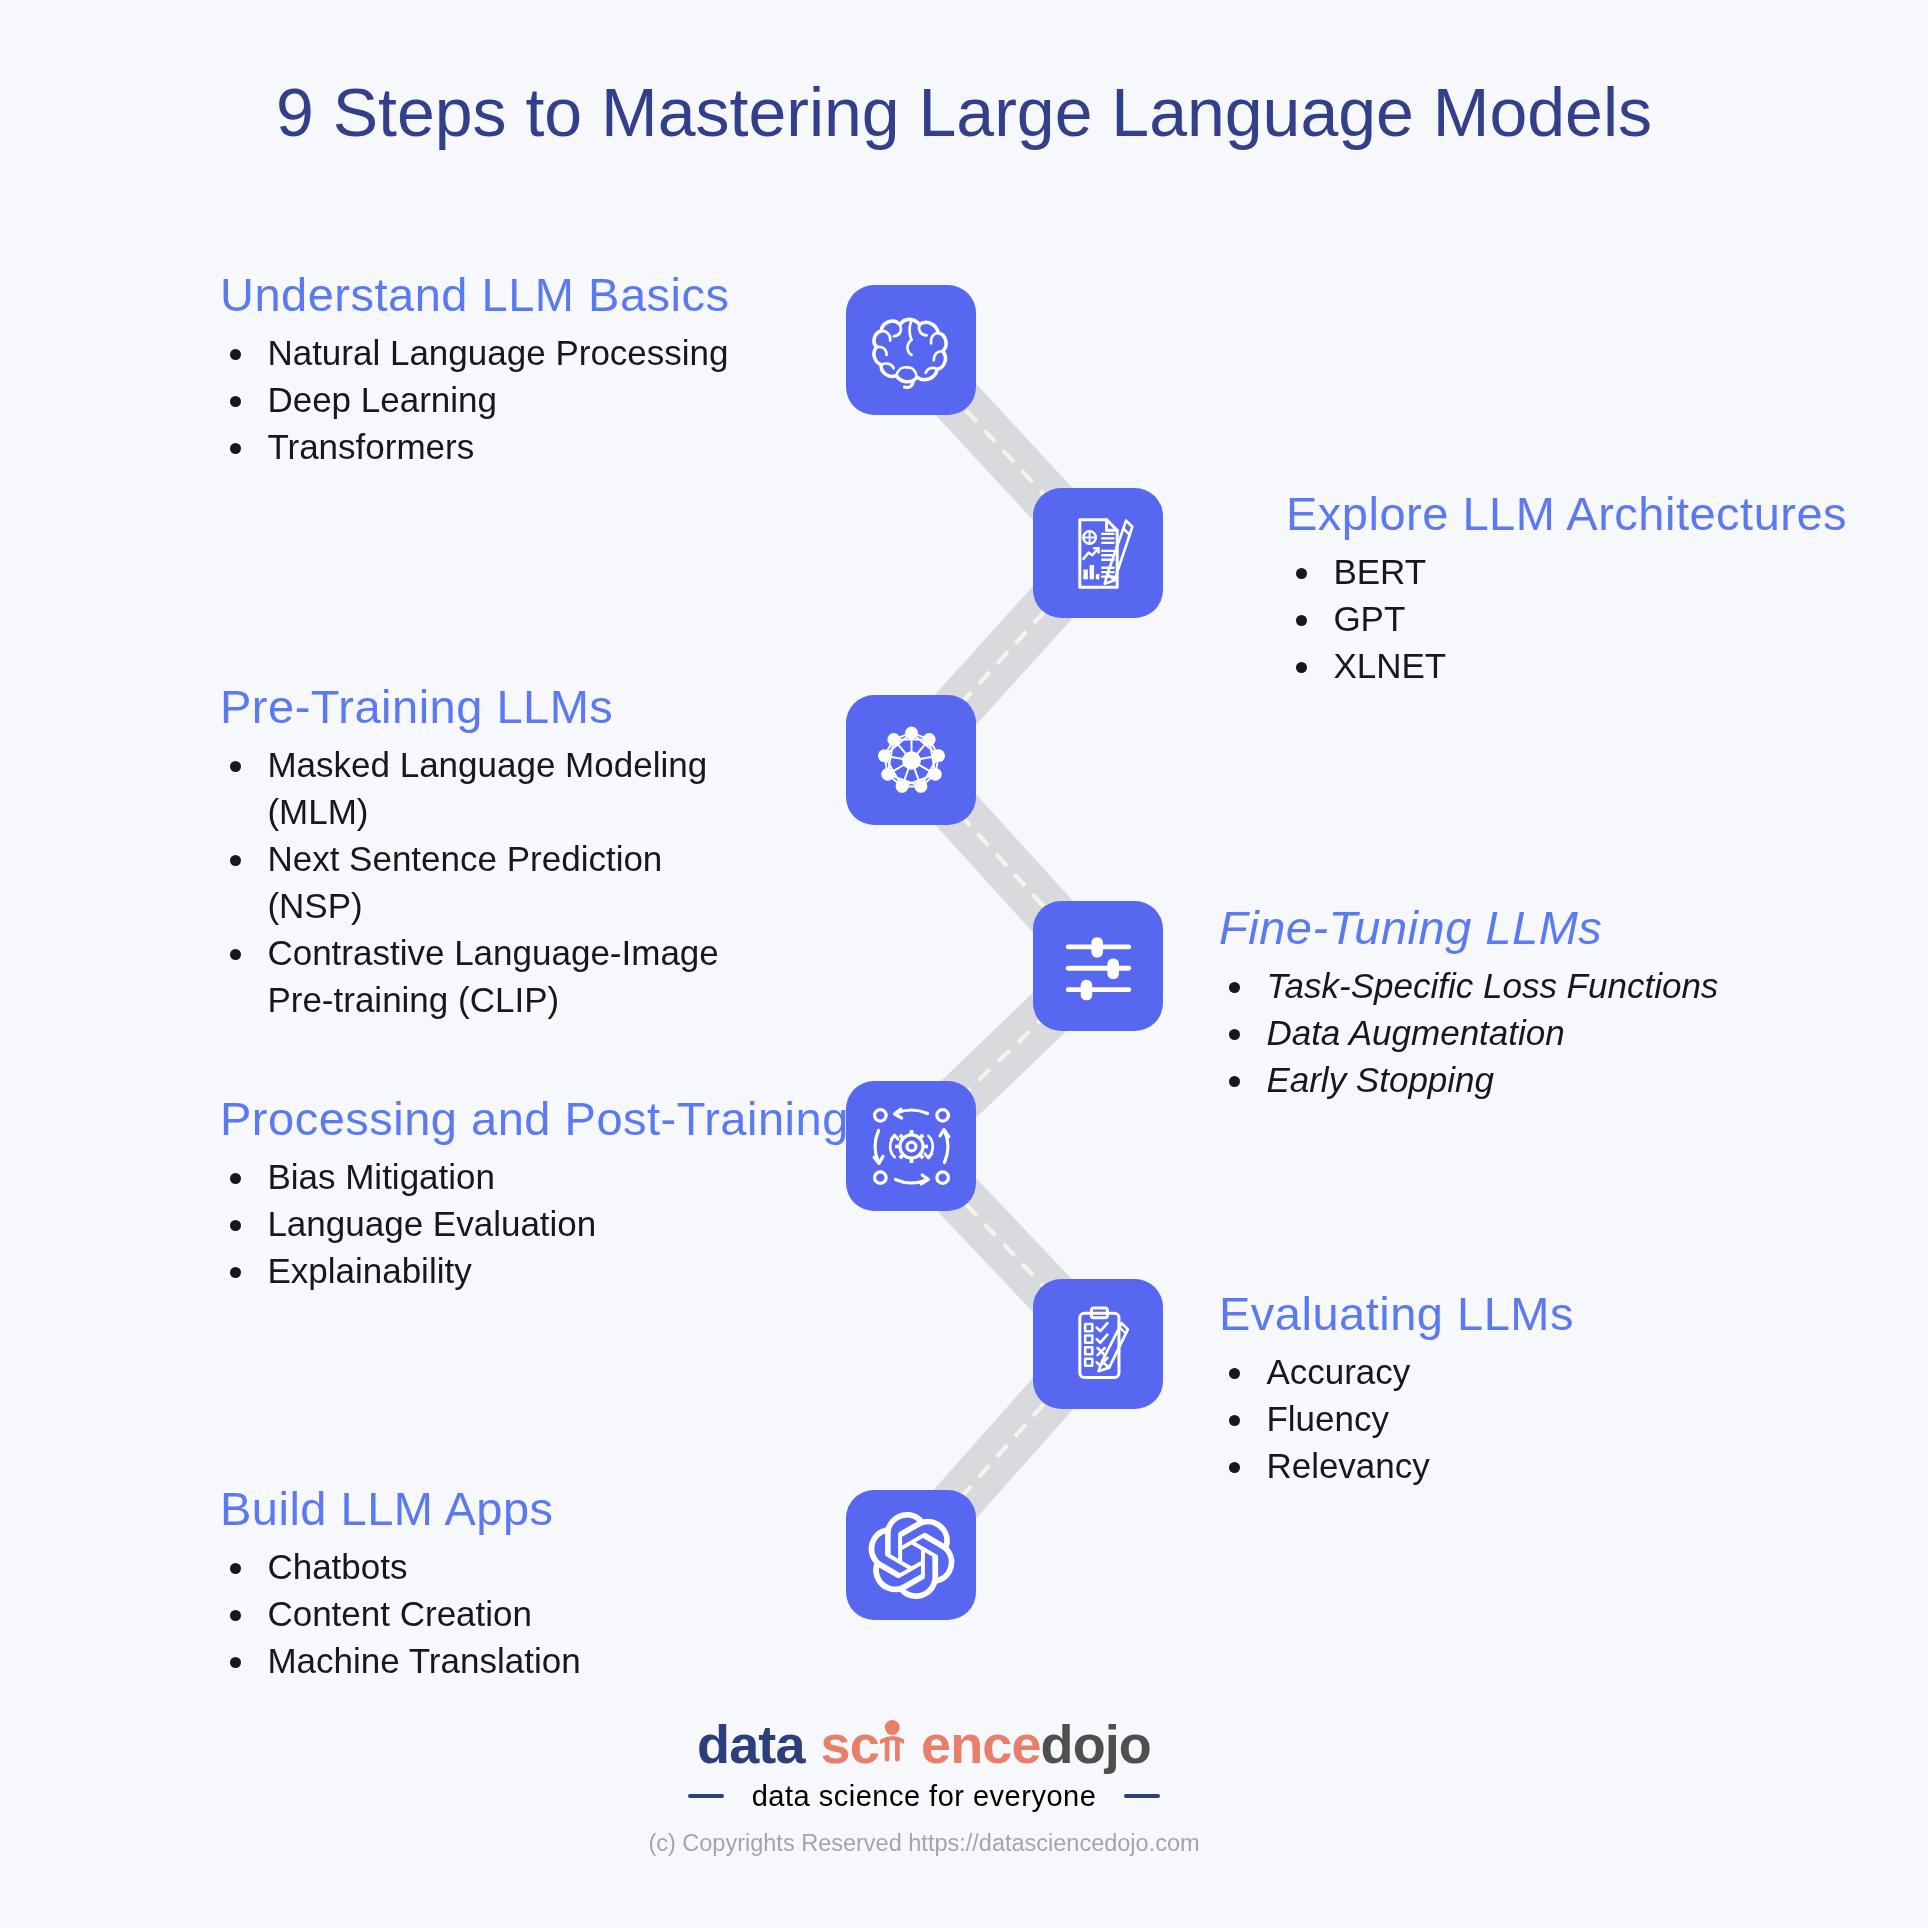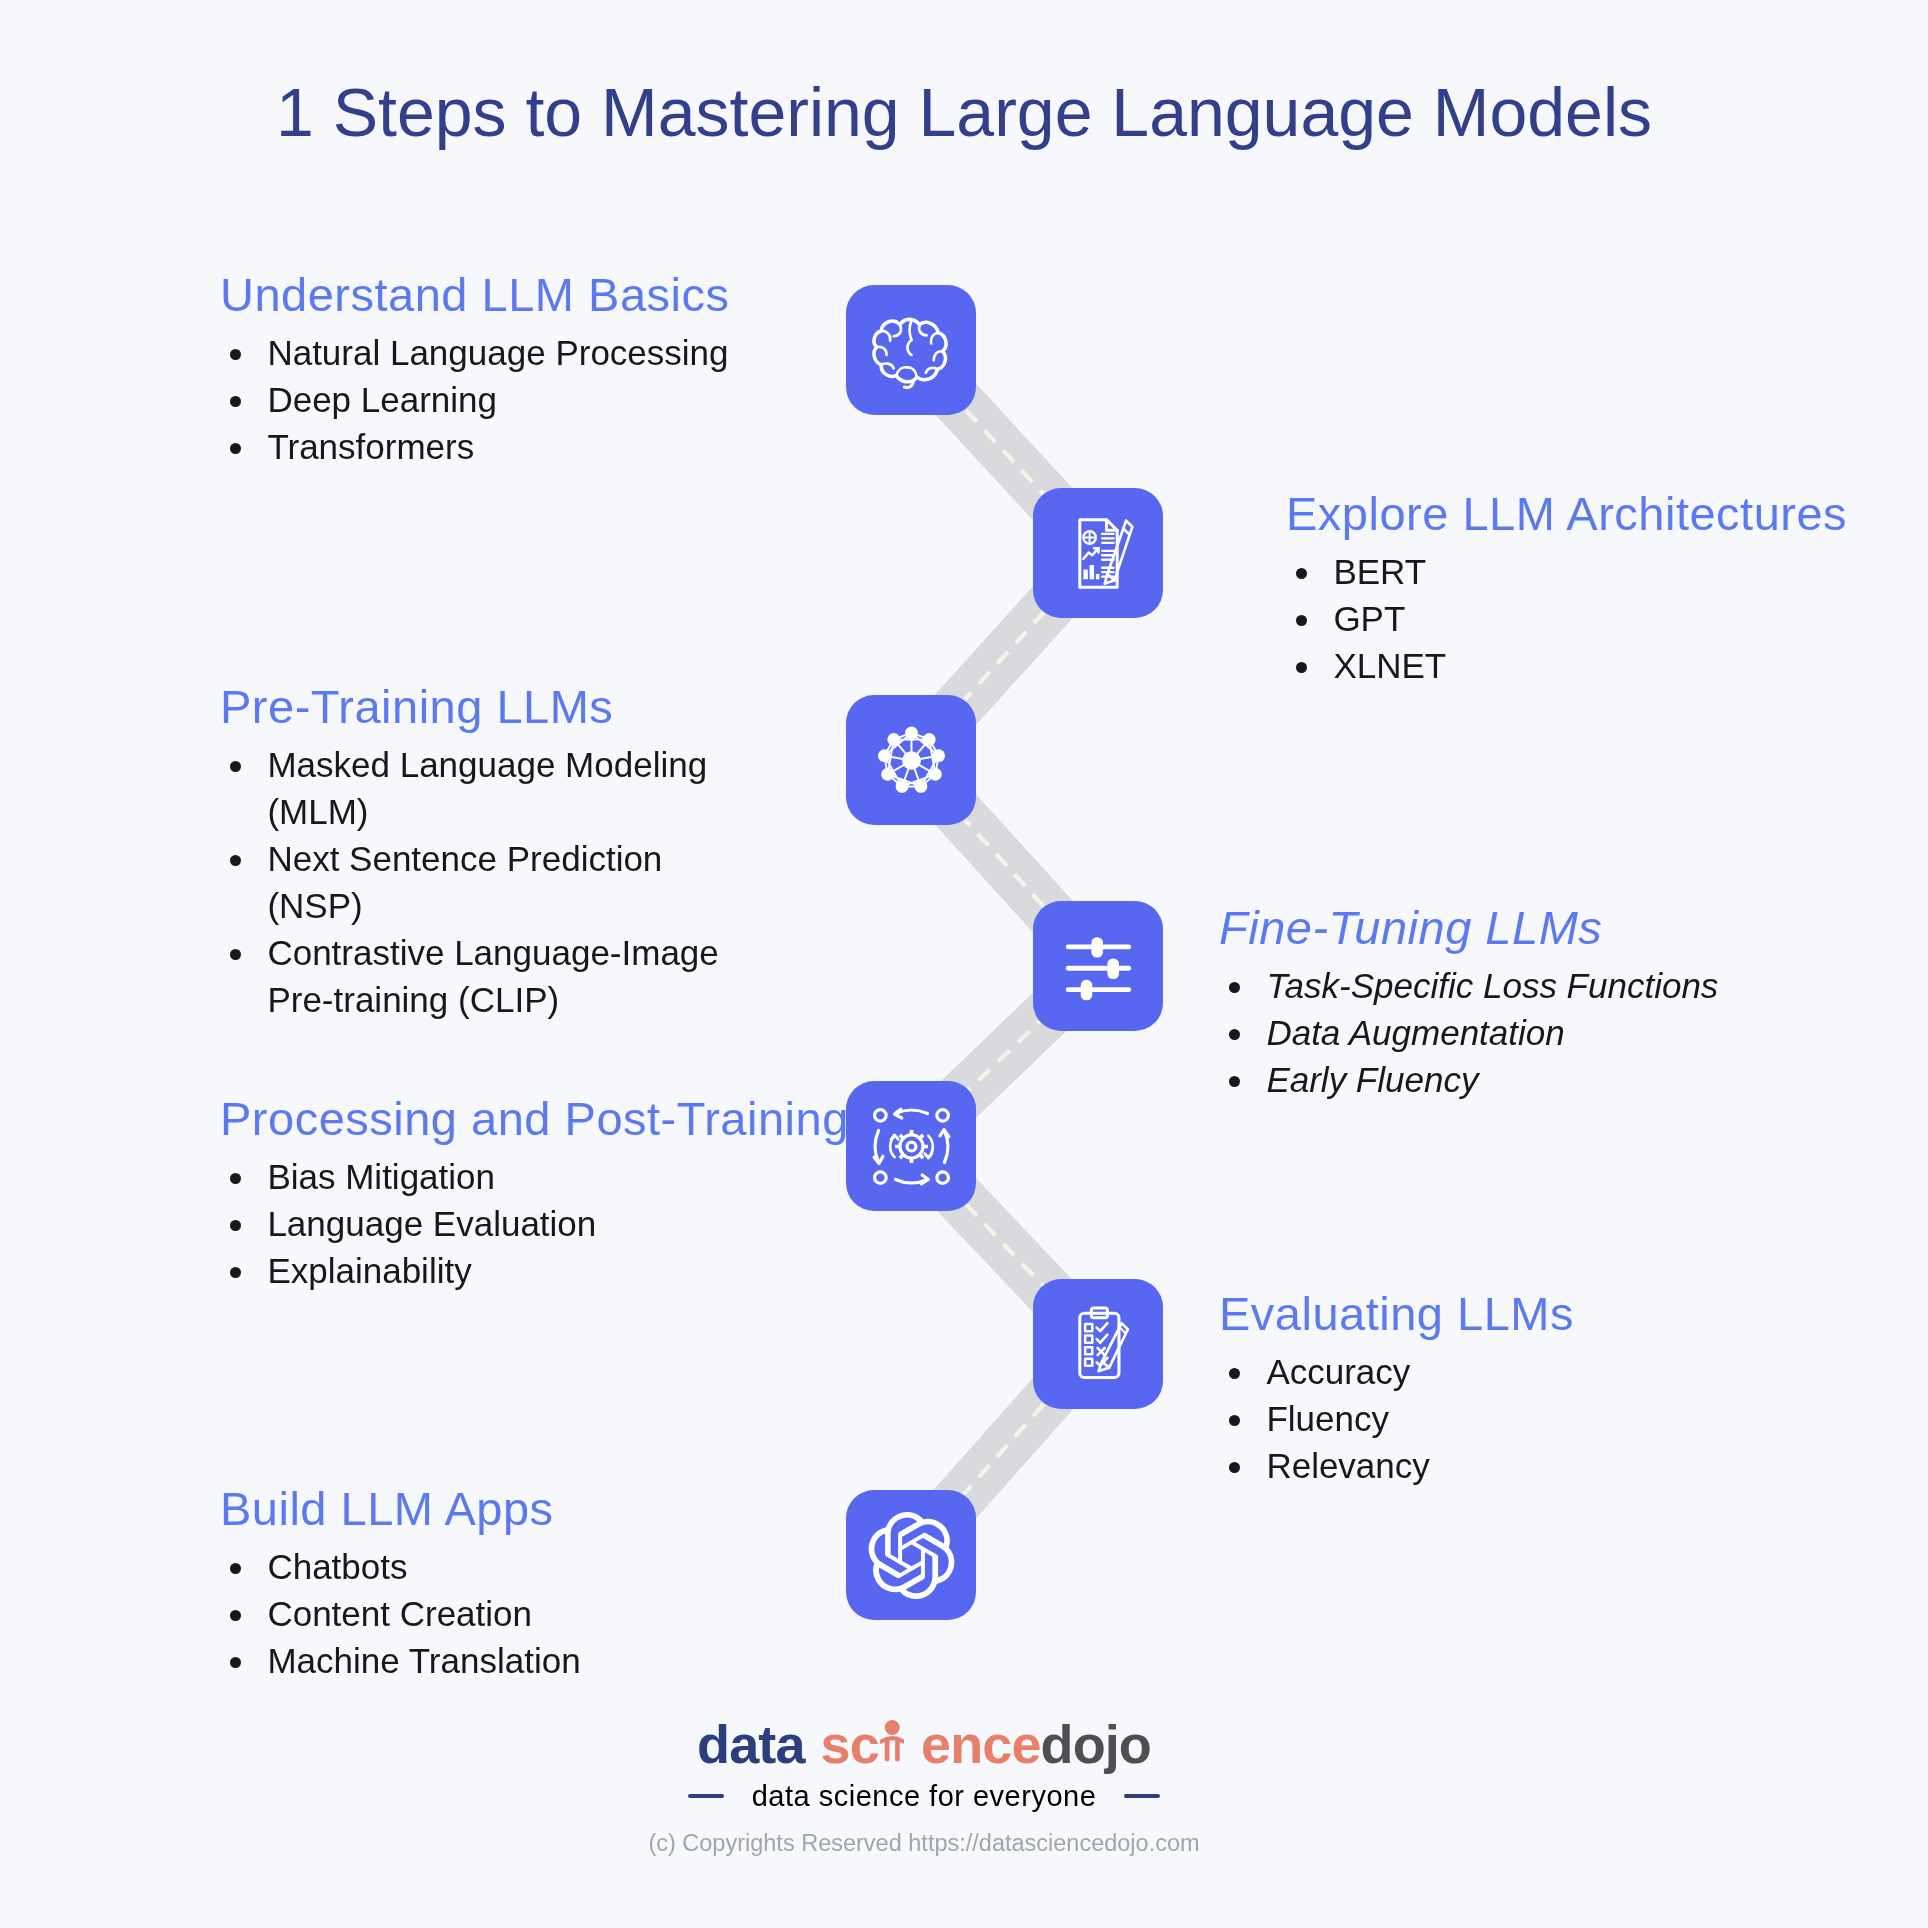--- a/index.html
+++ b/index.html
@@ -66,21 +66,21 @@
     border-radius:1.9px;margin:0 28px;vertical-align:middle;
   }
   .copyright{margin-top:17px;font-size:23.5px;color:#a3a5ad;}
   .ic{stroke:#fff;fill:none;stroke-linecap:round;stroke-linejoin:round;}
 </style>
 </head>
 <body>
 
 <div class="canvas">
 
-  <h1 class="main-title">1 Steps to Mastering Large Language Models</h1>
+  <h1 class="main-title">9 Steps to Mastering Large Language Models</h1>
 
   <svg class="road" width="1928" height="1928" viewBox="0 0 2048 2048" aria-hidden="true">
     <polyline points="967,372 1166,587 967,807 1166,1026 967,1217 1166,1427 967,1651" fill="none" stroke="#d8dade" stroke-width="54" stroke-linejoin="round"></polyline>
     <polyline points="967,372 1166,587 967,807 1166,1026 967,1217 1166,1427 967,1651" fill="none" stroke="#f6f3e8" stroke-width="4.5" stroke-dasharray="17 12" stroke-linejoin="round"></polyline>
   </svg>
 
   <div class="tile t1">
     <svg width="89" height="89" viewBox="0 0 100 100">
       <g class="ic" stroke-width="4">
         <path d="M37,21 C30,13 17,18 16,28 C8,30 5,41 11,46 C5,52 8,63 16,66 C15,75 25,82 33,78 C37,86 50,88 56,80 C64,86 77,82 79,71 C88,69 91,57 85,51 C92,45 89,32 80,30 C78,20 66,15 59,21 C53,13 42,13 37,21 Z"></path>
@@ -247,21 +247,21 @@
       <li>Next Sentence Prediction (NSP)</li>
       <li>Contrastive Language-Image Pre-training (CLIP)</li>
     </ul>
   </section>
 
   <section class="step right s4">
     <h2>Fine-Tuning LLMs</h2>
     <ul>
       <li>Task-Specific Loss Functions</li>
       <li>Data Augmentation</li>
-      <li>Early Fluency</li>
+      <li>Early Stopping</li>
     </ul>
   </section>
 
   <section class="step left s5">
     <h2>Processing and Post-Training</h2>
     <ul>
       <li>Bias Mitigation</li>
       <li>Language Evaluation</li>
       <li>Explainability</li>
     </ul>

